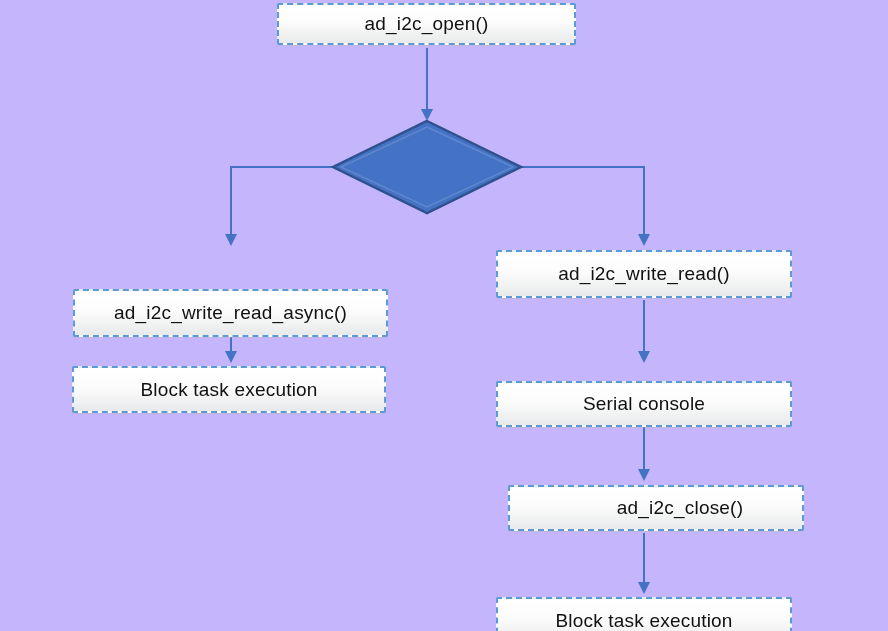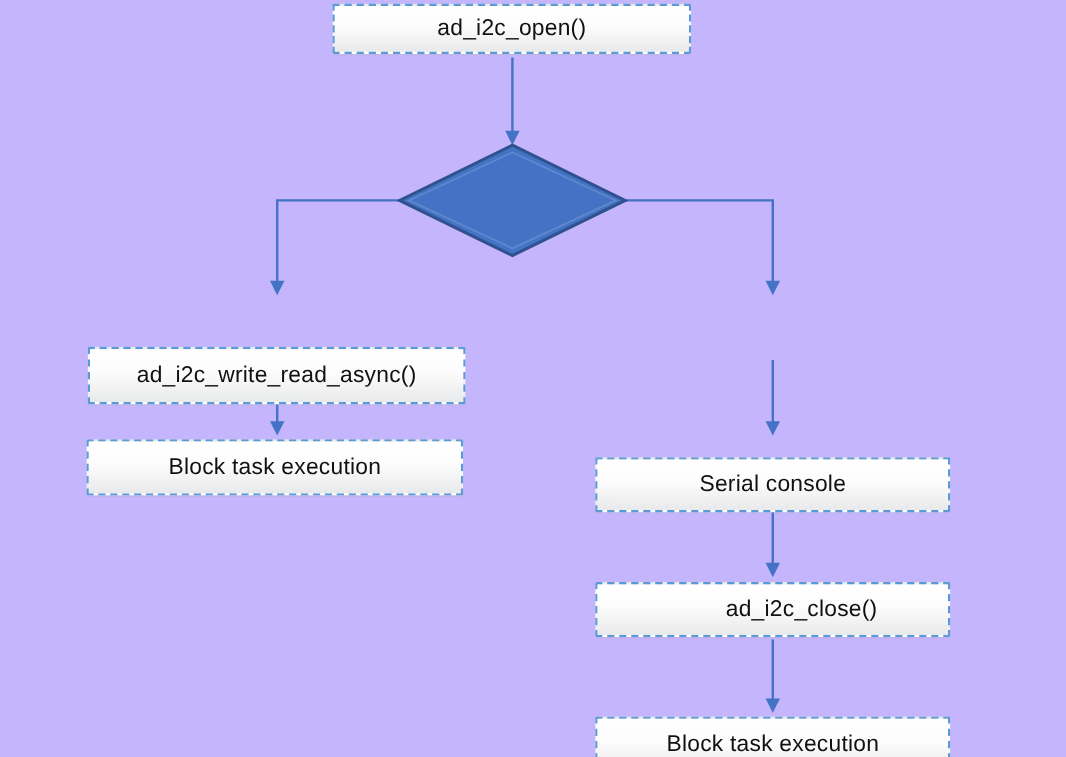--- a/index.html
+++ b/index.html
@@ -35,21 +35,21 @@
     font-size: 19px;
     letter-spacing: 0.2px;
     white-space: nowrap;
     box-shadow: 0 1px 0 rgba(180,180,180,0.35);
   }
   .node-a { left: 277px; top: 3px;   width: 299px; height: 42px; }
   .node-b { left: 73px;  top: 250px; width: 315px; height: 48px; margin-top: 39px; }
   .node-c { left: 496px; top: 250px; width: 296px; height: 48px; }
   .node-d { left: 72px;  top: 366px; width: 314px; height: 47px; }
   .node-e { left: 496px; top: 366px; width: 296px; height: 46px; margin-top: 15px; }
-  .node-f { left: 496px; top: 485px; width: 296px; height: 46px; padding-left: 48px; }
+  .node-f { left: 508px; top: 485px; width: 296px; height: 46px; padding-left: 48px; }
   .node-g { left: 496px; top: 597px; width: 296px; height: 47px; }
 </style>
 </head>
 <body>
 
 <div class="canvas">
 
   <svg class="connector-layer" width="888" height="631" viewBox="0 0 888 631">
 
     <g>
@@ -94,20 +94,23 @@
   </svg>
 
   <div class="node node-a">
     <span>ad_i2c_open()</span>
   </div>
 
   <div class="node node-b">
     <span>ad_i2c_write_read_async()</span>
   </div>
 
+  <div class="node node-c">
+    <span>ad_i2c_write_read()</span>
+  </div>
 
   <div class="node node-d">
     <span>Block task execution</span>
   </div>
 
   <div class="node node-e">
     <span>Serial console</span>
   </div>
 
   <div class="node node-f">

